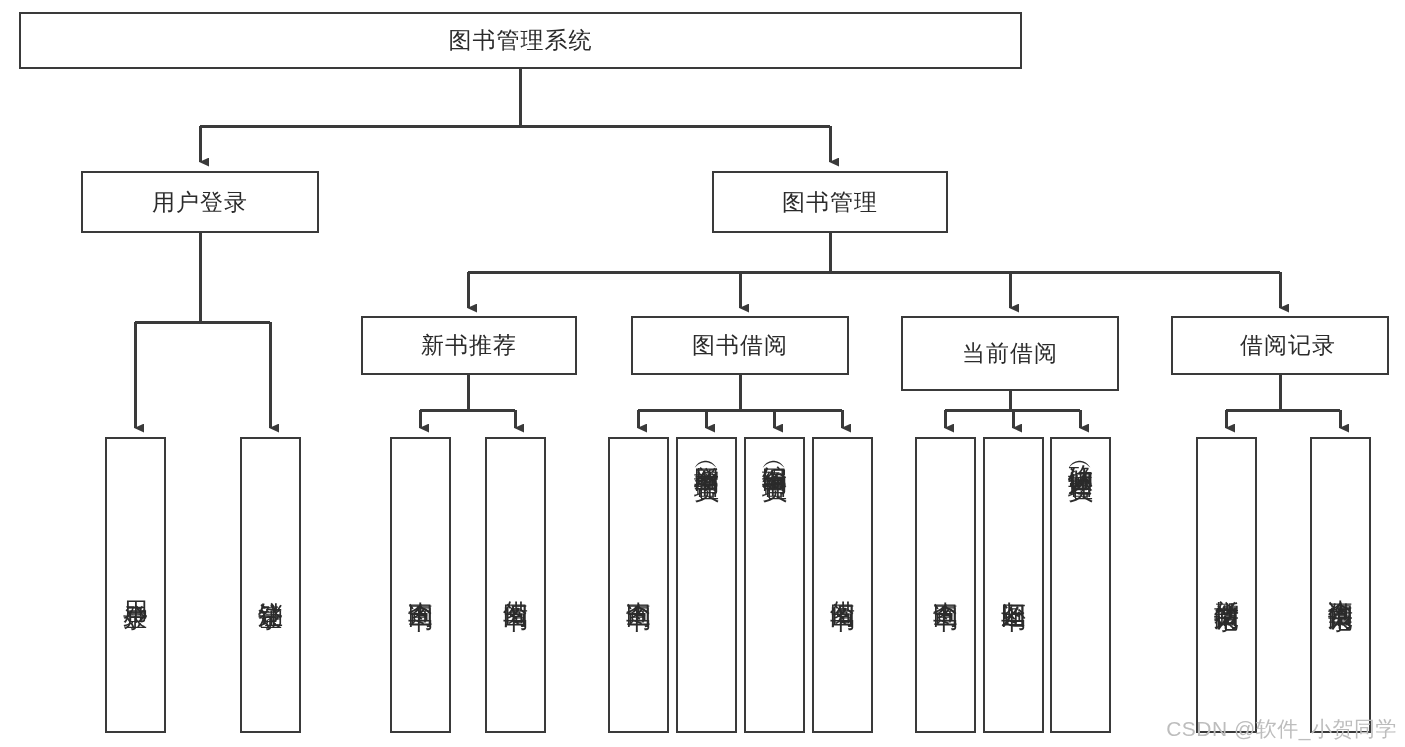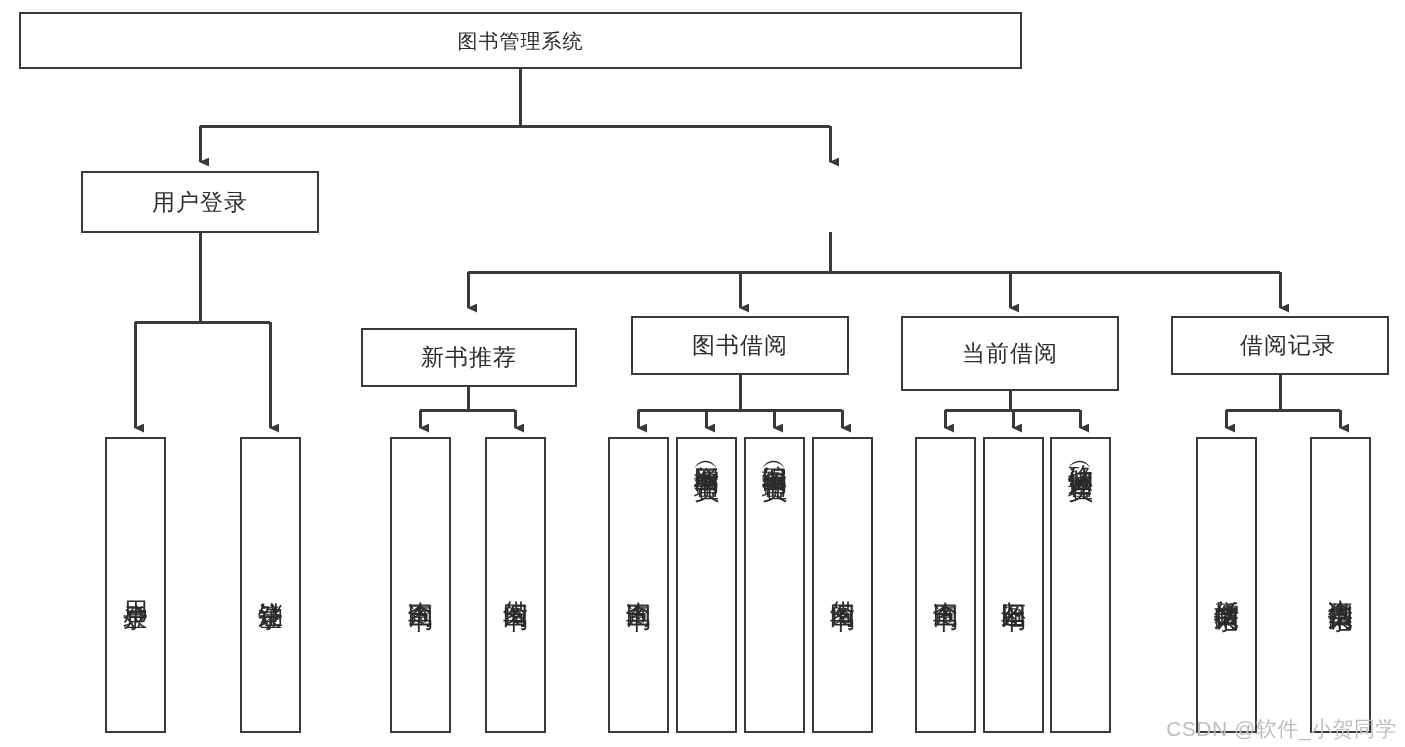--- a/index.html
+++ b/index.html
@@ -35,21 +35,21 @@
     align-items: center;
     justify-content: center;
   }
   .node-label-h {
     font-size: 23px;
     color: #2b2b2b;
     letter-spacing: 1px;
     white-space: nowrap;
     line-height: 1;
   }
-  .node-box.root .node-label-h { font-size: 20px; }
+  .node-box.root .node-label-h { font-size: 23px; }
   .leaf-box {
     position: absolute;
     background: #ffffff;
     border: 2.5px solid #3a3a3a;
     box-sizing: border-box;
     display: flex;
     align-items: flex-start;
     justify-content: center;
     padding-top: 6px;
     overflow: hidden;
@@ -131,22 +131,25 @@
     </g>
   </svg>
 
   <div class="node-box root" style="left:19px; top:12px; width:1003px; height:57px;">
     <span class="node-label-h">图书管理系统</span>
   </div>
 
   <div class="node-box" style="left:81px; top:171px; width:238px; height:62px;">
     <span class="node-label-h">用户登录</span>
   </div>
-
-  <div class="node-box" style="left:361px; top:328px; width:216px; height:59px;">
+  <div class="node-box" style="left:712px; top:171px; width:236px; height:62px;">
+    <span class="node-label-h">图书管理</span>
+  </div>
+
+  <div class="node-box" style="left:361px; top:316px; width:216px; height:59px;">
     <span class="node-label-h">新书推荐</span>
   </div>
   <div class="node-box" style="left:631px; top:316px; width:218px; height:59px;">
     <span class="node-label-h">图书借阅</span>
   </div>
   <div class="node-box" style="left:901px; top:316px; width:218px; height:75px;text-align:center;">
     <span class="node-label-h">当前借阅</span>
   </div>
   <div class="node-box" style="left:1171px; top:316px; width:218px; height:59px;padding-left:16px;">
     <span class="node-label-h">借阅记录</span>

